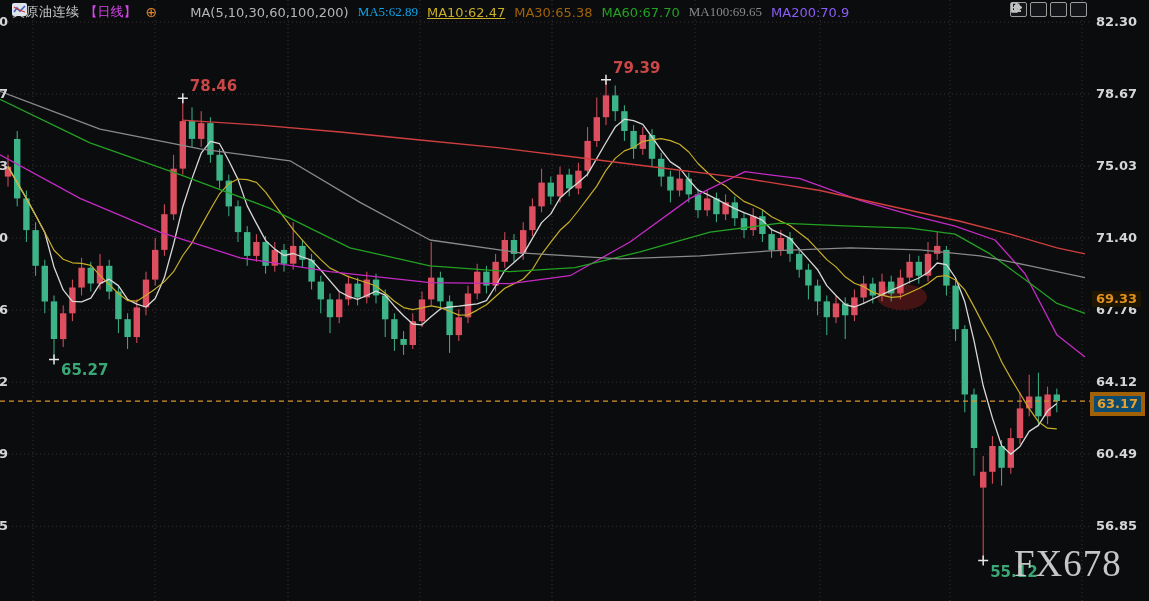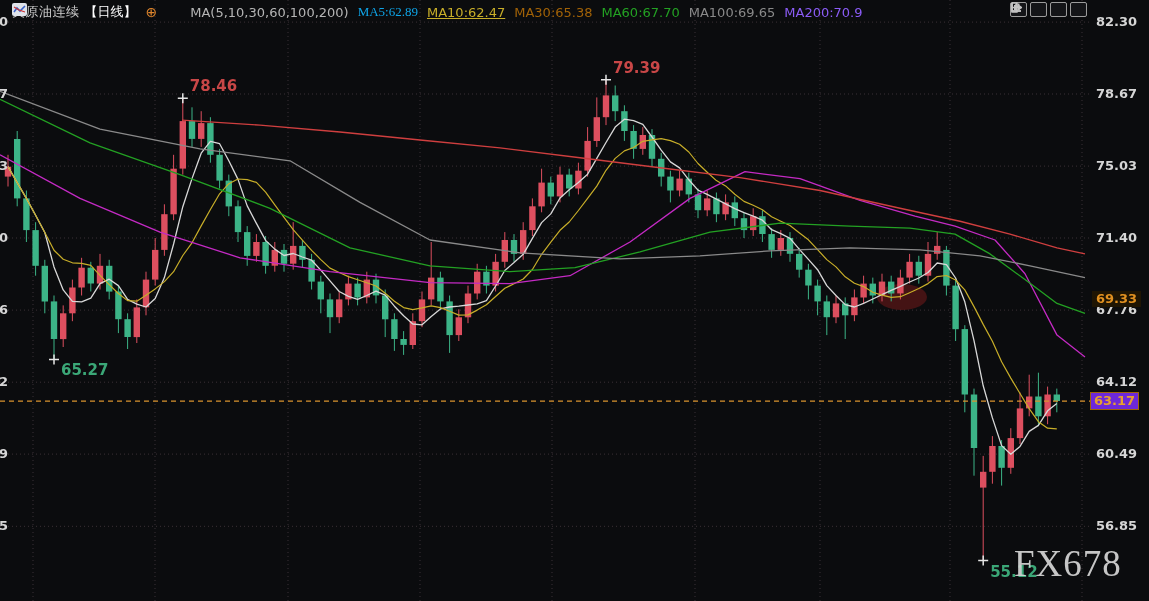--- a/index.html
+++ b/index.html
@@ -9,21 +9,21 @@
     font-family:"DejaVu Sans",sans-serif;
     -webkit-font-smoothing:antialiased;
   }
   svg{position:absolute;left:0;top:0;}
   .hdr{
     position:absolute;left:12px;top:3px;height:18px;
     display:flex;align-items:center;gap:9px;
     font-size:13px;color:#c9c9c9;white-space:nowrap;z-index:30;
   }
   .hdr .symbol{color:#cfcfcf;letter-spacing:.5px;}
-  .hdr .period{color:#ffffff;text-align:center;}
+  .hdr .period{color:#d946ef;text-align:center;}
   .hdr .addbtn{color:#e0862c;font-size:14px;cursor:pointer;line-height:1;}
   .hdr .miniicon{display:inline-block;width:15px;height:13px;}
   .hdr .magroup{color:#b5b5b5;}
   .hdr .maitem{font-size:13px;}
   .toolbar{
     position:absolute;right:62px;top:2px;display:flex;gap:3px;z-index:30;
   }
   .toolbar .tbtn{
     width:17px;height:15px;border:1px solid #9c9c9c;border-radius:2px;
     display:flex;align-items:center;justify-content:center;
@@ -36,21 +36,21 @@
   .axis-left{
     position:absolute;left:-37px;width:45px;text-align:right;
     font-size:13px;font-weight:bold;color:#d6d6d6;z-index:20;line-height:14px;
   }
   .axis-highlight{
     position:absolute;left:1092px;font-size:13px;font-weight:bold;
     color:#e09020;background:#1f1503;padding:1px 4px;z-index:21;line-height:14px;margin-top:12px;
   }
   .axis-current{
     position:absolute;left:1090px;font-size:13px;font-weight:bold;
-    color:#e8a02e;background:#6d28d9;border:1px solid #a16207;
+    color:#e8a02e;background:#0c4a6e;border:4px solid #a16207;
     padding:0 3px;z-index:22;line-height:16px;
   }
   .watermark{
     position:absolute;left:1014px;top:542px;z-index:25;
     font-size:37px;color:#d6d6d6;opacity:.92;letter-spacing:1px;
     font-family:Liberation Serif, serif;
   }
 </style>
 </head>
 <body>
@@ -332,21 +332,21 @@
         <rect x="0" y="0" width="15" height="13" rx="2" fill="#dfe3ea"></rect>
         <polyline points="2,9 5,5 8,8 13,3" fill="none" stroke="#3a62c8" stroke-width="1.6"></polyline>
         <polyline points="2,4 7,7 13,9" fill="none" stroke="#cc3333" stroke-width="1.2"></polyline>
       </svg>
     </span>
     <span class="magroup">MA(5,10,30,60,100,200)</span>
     <span class="maitem" style="color: #0ea5e9; font-family: Liberation Serif, serif;">MA5:62.89</span>
     <span class="maitem" style="color: rgb(200, 174, 41); text-decoration: underline;">MA10:62.47</span>
     <span class="maitem" style="color: #a16207;">MA30:65.38</span>
     <span class="maitem" style="color: rgb(35, 161, 35); text-align: center;">MA60:67.70</span>
-    <span class="maitem" style="color: rgb(138, 138, 138);">MA100:69.65</span>
+    <span class="maitem" style="color: rgb(138, 138, 138); font-family: Liberation Serif, serif;">MA100:69.65</span>
     <span class="maitem" style="color: #8b5cf6;">MA200:70.9</span>
   </div>
 
   <div class="toolbar">
     <span class="tbtn">
       <svg width="13" height="11" viewBox="0 0 13 11">
         <path d="M6.5 1 v3 M6.5 7 v3 M1 5.5 h3 M9 5.5 h3" stroke="#c3c3c3" stroke-width="1.6" fill="none"></path>
         <rect x="5.7" y="4.7" width="1.6" height="1.6" fill="#c3c3c3"></rect>
       </svg>
     </span>

